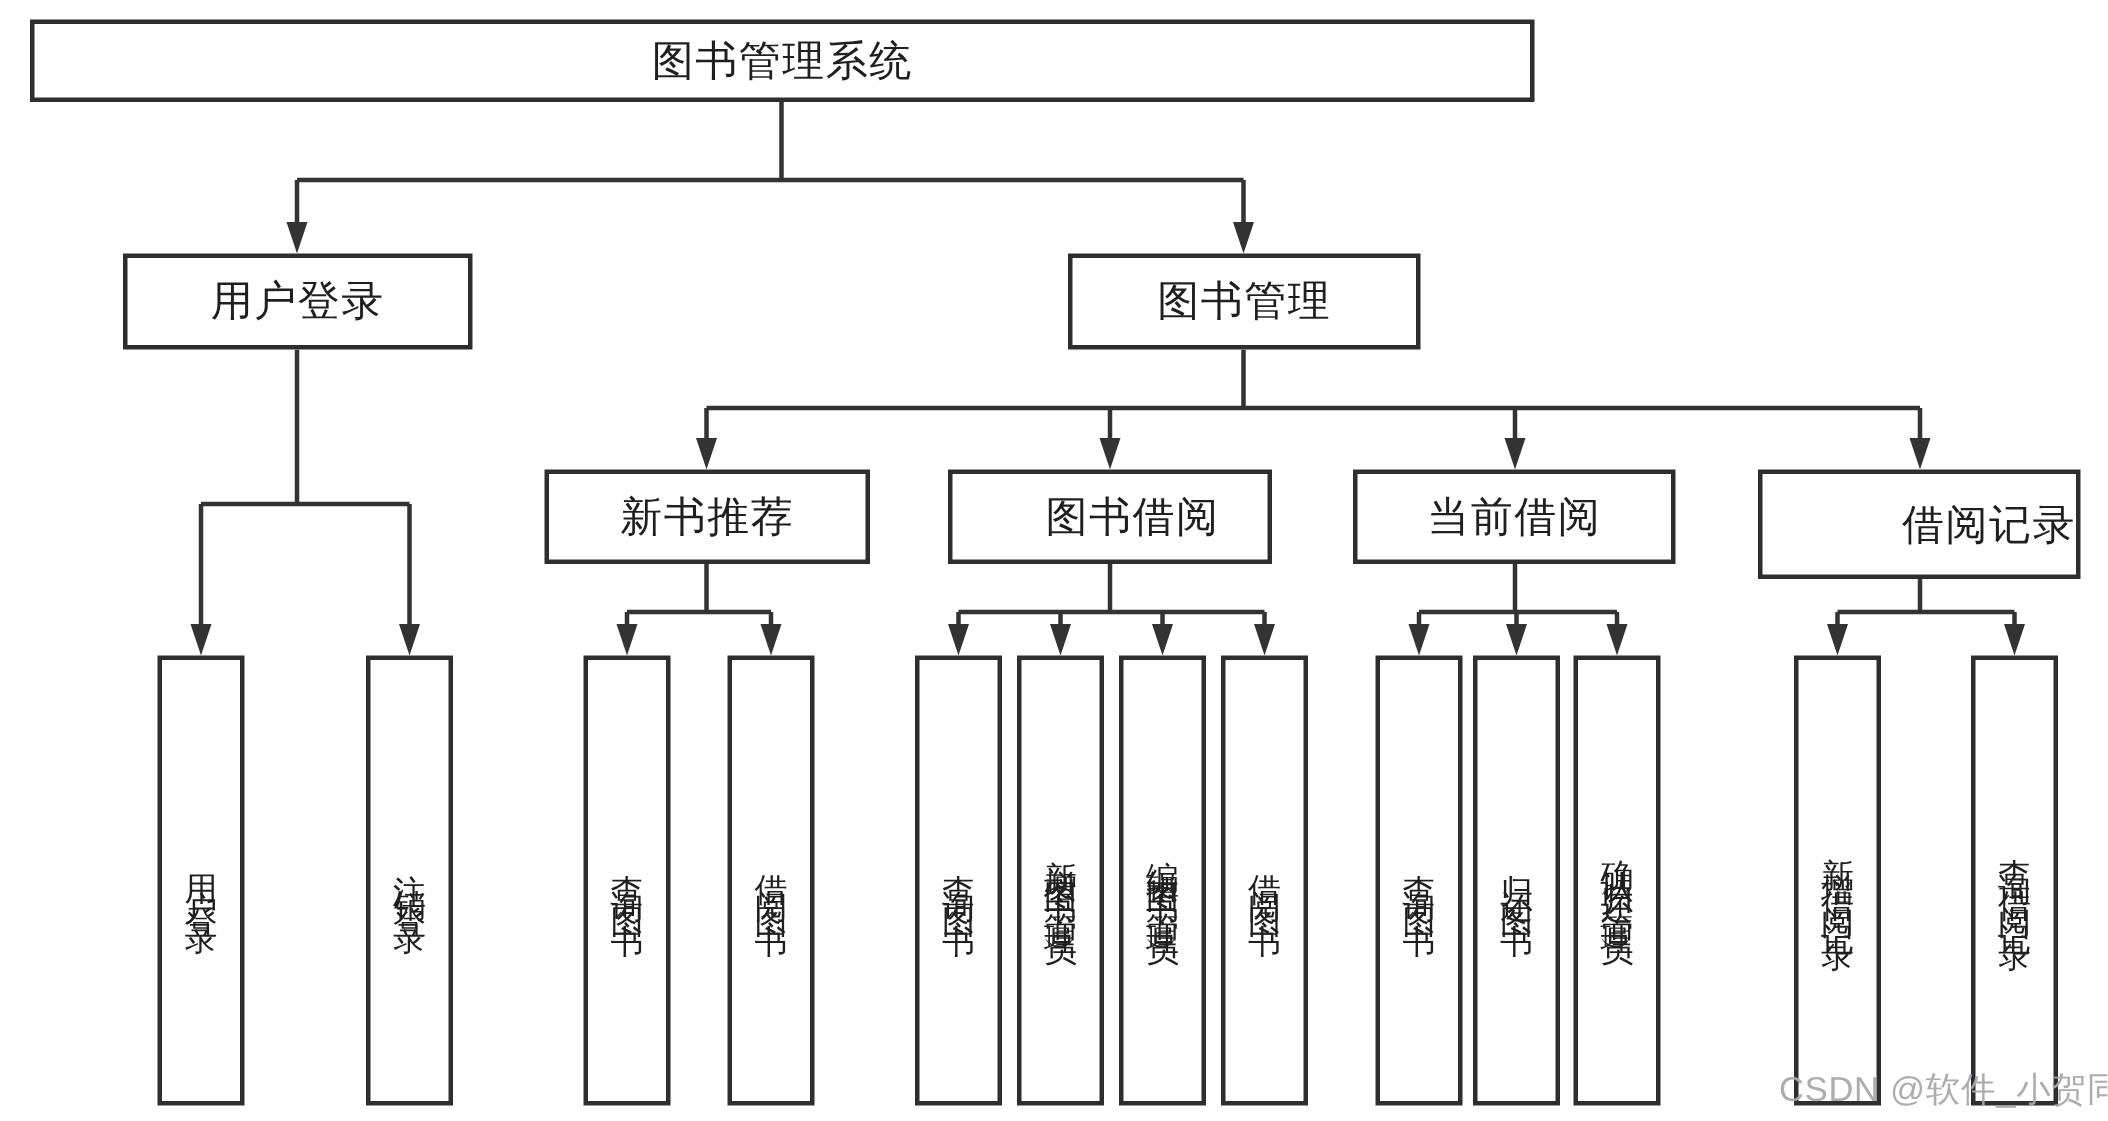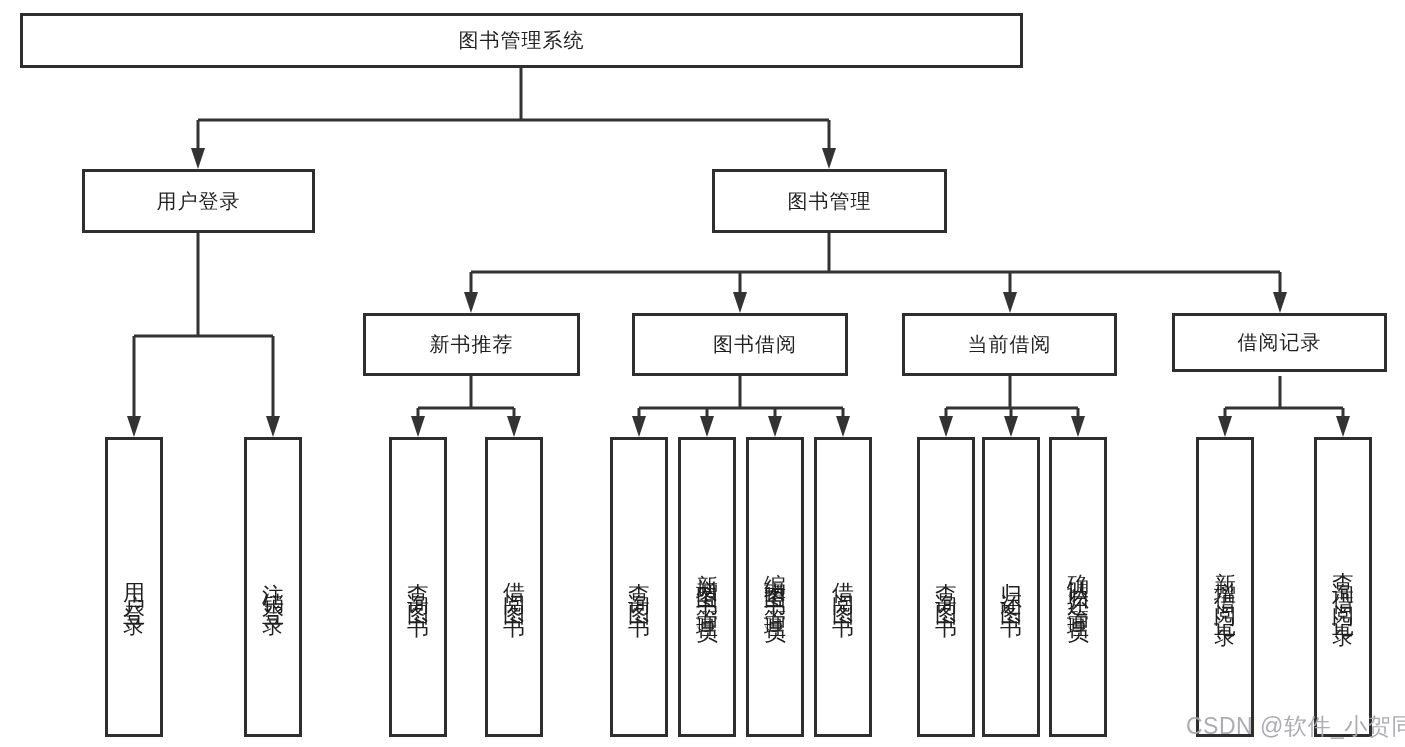--- a/index.html
+++ b/index.html
@@ -34,21 +34,21 @@
     position: absolute;
     background: #ffffff;
     border: 3px solid #2e2e2e;
     display: flex;
     align-items: center;
     justify-content: center;
     z-index: 2;
     color: #1f1f1f;
   }
   .node .label {
-    font-size: 20px;
+    font-size: 28px;
     letter-spacing: 1px;
     white-space: nowrap;
   }
   .vnode .label {
     writing-mode: vertical-rl;
     text-orientation: mixed;
     font-size: 22px;
     letter-spacing: 11px;
     line-height: 1;
     white-space: normal;
@@ -122,21 +122,21 @@
 
   <div class="node" style="left:363px; top:313px; width:217px; height:63px;text-align:right;">
     <span class="label">新书推荐</span>
   </div>
   <div class="node" style="left:632px; top:313px; width:216px; height:63px;padding-left:30px;">
     <span class="label">图书借阅</span>
   </div>
   <div class="node" style="left:902px; top:313px; width:215px; height:63px;text-align:right;">
     <span class="label">当前借阅</span>
   </div>
-  <div class="node" style="left:1172px; top:313px; width:215px; height:59px;">
+  <div class="node" style="left:1172px; top:313px; width:215px; height:73px;justify-content:flex-end;">
     <span class="label">借阅记录</span>
   </div>
 
   <div class="node vnode" style="left:105px; top:437px; width:58px; height:300px;">
     <span class="label">用户登录</span>
   </div>
   <div class="node vnode" style="left:244px; top:437px; width:58px; height:300px;">
     <span class="label">注销登录</span>
   </div>
 

